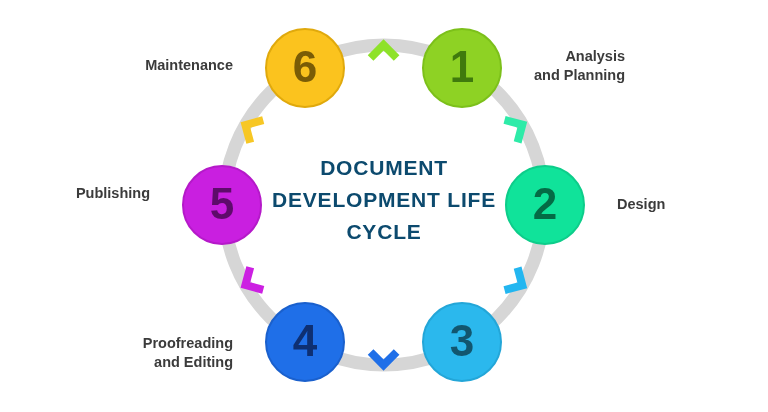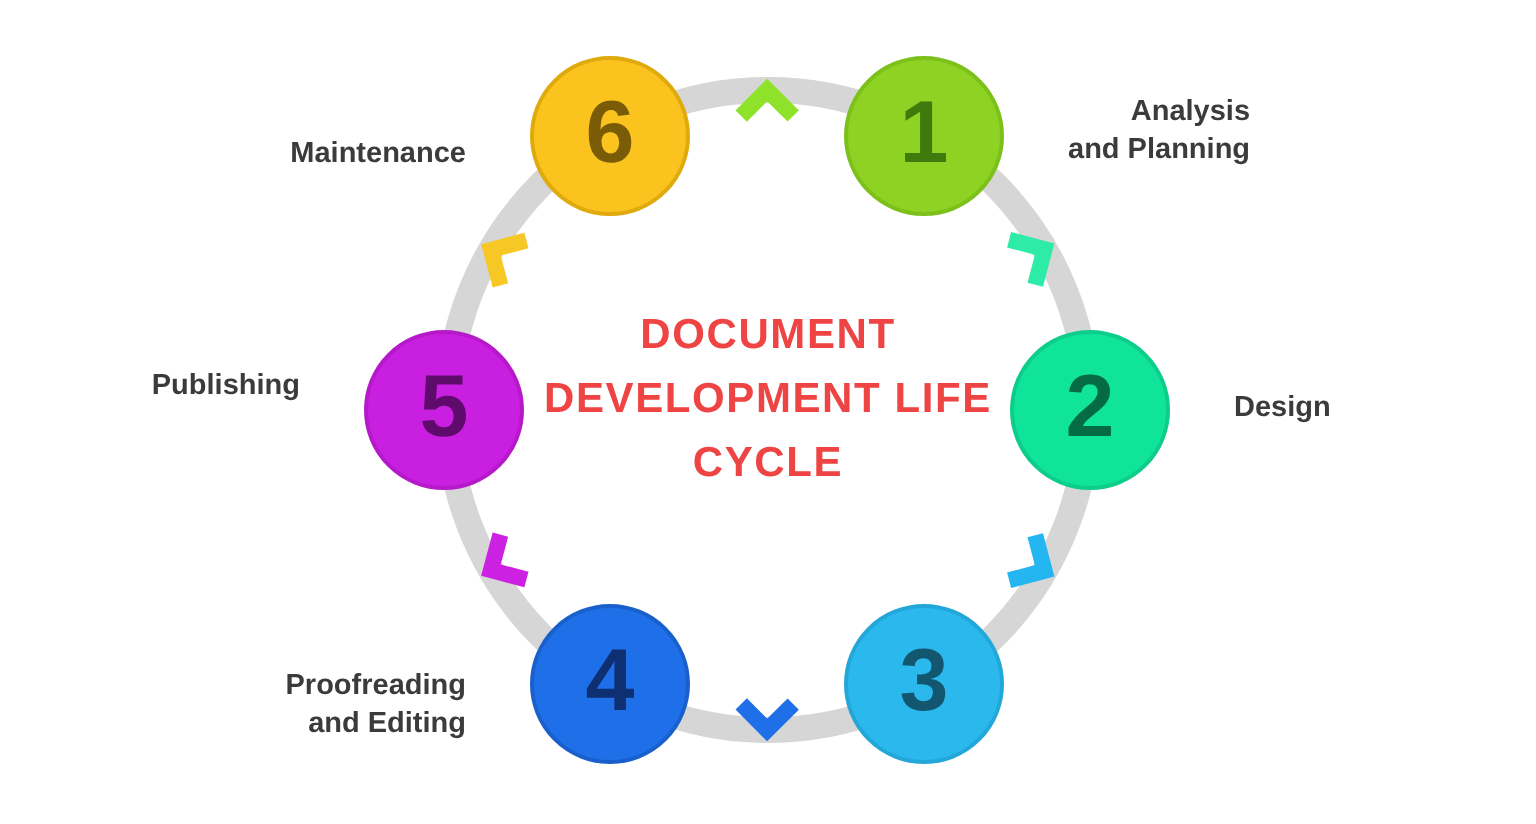--- a/index.html
+++ b/index.html
@@ -81,21 +81,21 @@
     <g id="arrow-layer">
         <path d="M -13 -13 L 0 0 L -13 13" fill="none" stroke="#2eeba8" stroke-width="8" stroke-linecap="butt" stroke-linejoin="miter" transform="translate(522.32,124.58) rotate(-30.17)"></path>
         <path d="M -13 -13 L 0 0 L -13 13" fill="none" stroke="#23b6f0" stroke-width="8" stroke-linecap="butt" stroke-linejoin="miter" transform="translate(522.32,285.42) rotate(30.17)"></path>
         <path d="M -13 -13 L 0 0 L -13 13" fill="none" stroke="#1f6fe8" stroke-width="8" stroke-linecap="butt" stroke-linejoin="miter" transform="translate(383.56,365.00) rotate(90.16)"></path>
         <path d="M -13 -13 L 0 0 L -13 13" fill="none" stroke="#cc20e2" stroke-width="8" stroke-linecap="butt" stroke-linejoin="miter" transform="translate(245.46,285.04) rotate(149.98)"></path>
         <path d="M -13 -13 L 0 0 L -13 13" fill="none" stroke="#f7c725" stroke-width="8" stroke-linecap="butt" stroke-linejoin="miter" transform="translate(245.46,124.96) rotate(210.02)"></path>
         <path d="M -13 -13 L 0 0 L -13 13" fill="none" stroke="#8ee22a" stroke-width="8" stroke-linecap="butt" stroke-linejoin="miter" transform="translate(383.56,45.00) rotate(-90.16)"></path>
       </g>
   </svg>
 
-  <div class="center-title" style="color: #ef4444;">DOCUMENT
+  <div class="center-title" style="color: #0c4a6e;">DOCUMENT
 DEVELOPMENT
 LIFE CYCLE</div>
 
   <div class="node" id="node-0" style="left: 422px; top: 28px; background: rgb(142, 210, 36); border: 2px solid rgb(124, 192, 26);">
     <span class="num" style="color: rgb(63, 122, 13);">1</span>
   </div>
   <div class="label right" id="label-0" style="top: 47px; left: 534px;">Analysis
 and Planning</div>
 
   <div class="node" id="node-1" style="left: 505px; top: 165px; background: rgb(16, 227, 154); border: 2px solid rgb(13, 205, 138);">
@@ -114,15 +114,15 @@
 and Editing</div>
 
   <div class="node" id="node-4" style="left: 182px; top: 165px; background: rgb(201, 31, 224); border: 2px solid rgb(181, 25, 201);">
     <span class="num" style="color: rgb(94, 11, 107);">5</span>
   </div>
   <div class="label left" id="label-4" style="top: 184px; right: 618px;">Publishing</div>
 
   <div class="node" id="node-5" style="left: 265px; top: 28px; background: rgb(251, 195, 30); border: 2px solid rgb(224, 169, 12);">
     <span class="num" style="color: rgb(122, 92, 6);">6</span>
   </div>
-  <div class="label left" id="label-5" style="top: 68px; right: 535px; margin-left: 46px;">Maintenance</div>
+  <div class="label left" id="label-5" style="top: 56px; right: 535px; margin-left: 46px;">Maintenance</div>
 
 </div>
 
 </body></html>

